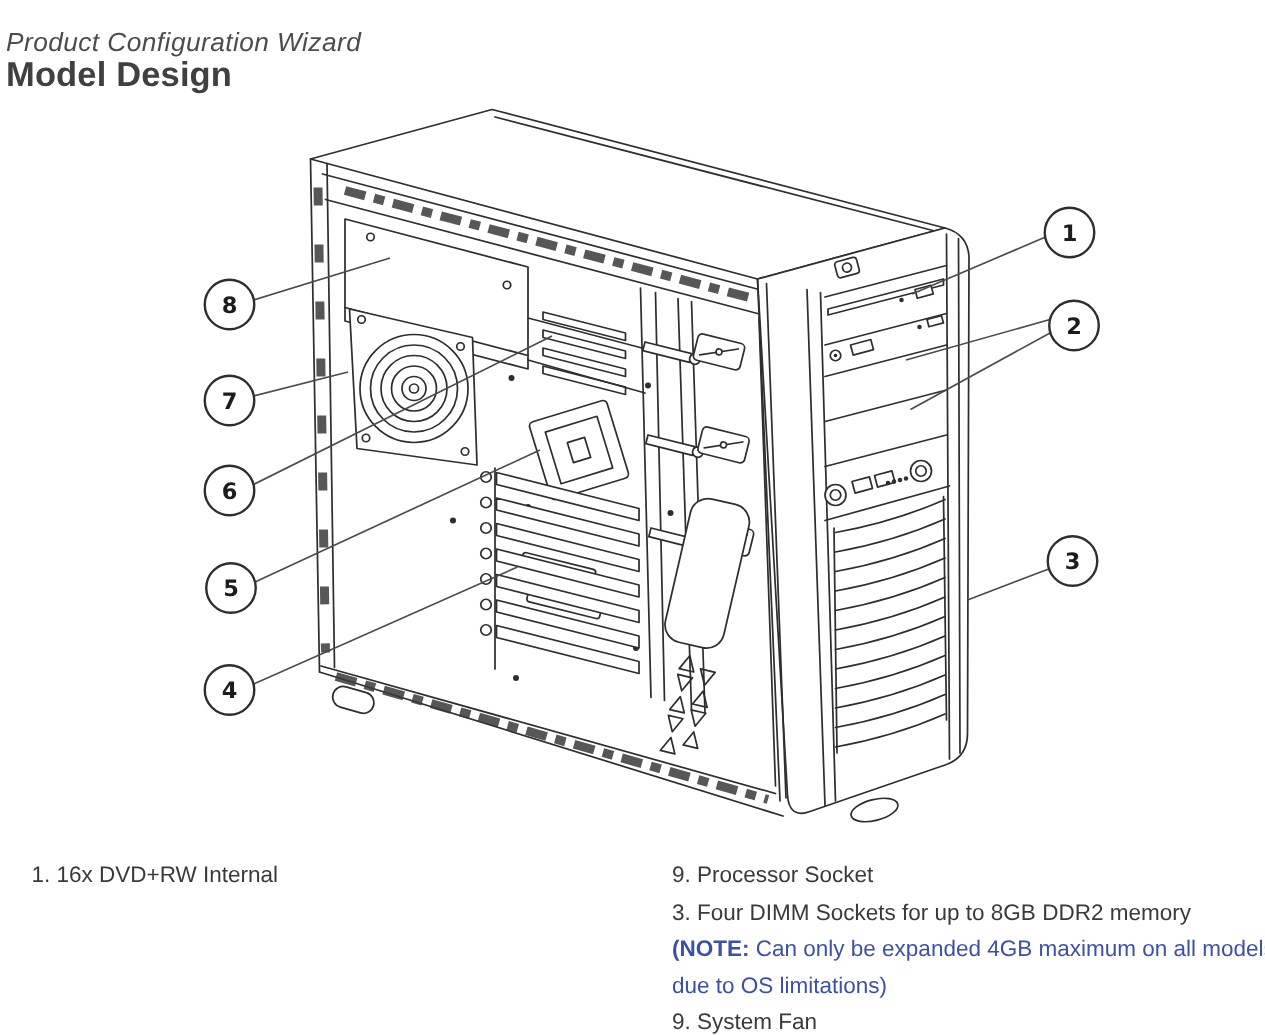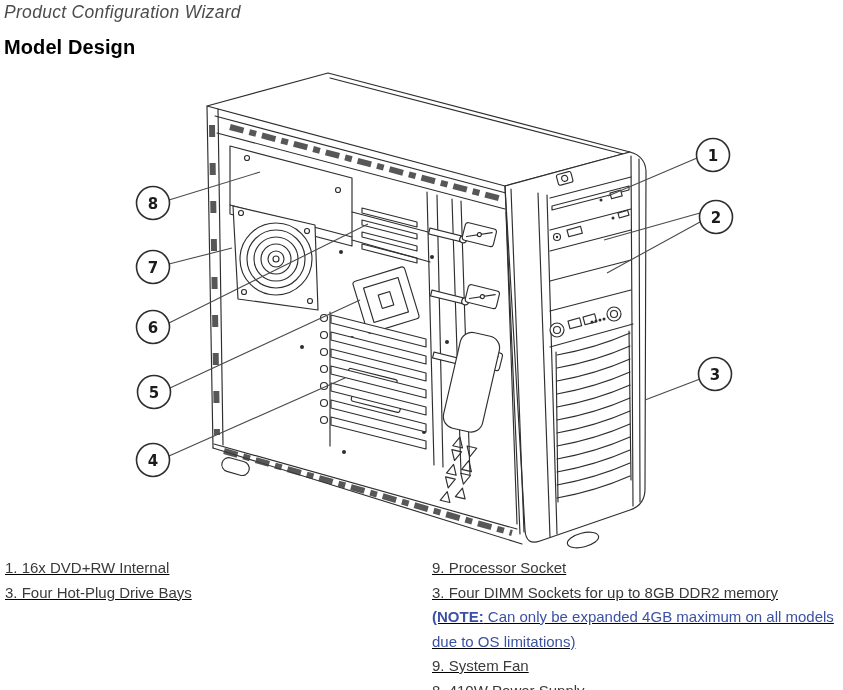--- a/index.html
+++ b/index.html
@@ -2,30 +2,30 @@
 <html><head>
 <meta charset="utf-8">
 <style>
   html,body{margin:0;padding:0;}
   body{
     width:843px;height:690px;position:relative;overflow:hidden;
     background:#ffffff;
     font-family:"Liberation Sans", sans-serif;
   }
   .hdr-title{
-    position:absolute;left:4px;top:2px;
+    position:absolute;left:4px;top:18px;
     font-size:17.5px;font-style:italic;color:#4c4c4c;letter-spacing:.3px;
   }
   .hdr-sub{
     position:absolute;left:4px;top:36px;
-    font-size:20px;font-weight:600;color:#000000;letter-spacing:.1px;
+    font-size:23px;font-weight:600;color:#404040;letter-spacing:.1px;
   }
   svg.diagram{position:absolute;left:0;top:0;}
   .legend{position:absolute;left:0;top:556px;width:843px;z-index:2;}
-  .legend .col{position:absolute;top:0;margin:0;padding:0;list-style:none;text-decoration:underline;}
+  .legend .col{position:absolute;top:0;margin:16px;padding:0;list-style:none;}
   .legend .col.left{left:5px;width:420px;}
   .legend .col.right{left:432px;width:402px;}
   .legend .li{
     font-size:15px;line-height:24.5px;color:#3a3a3a;white-space:nowrap;
   }
   .legend .note{
     font-size:15px;line-height:24.5px;color:#3c51a3;white-space:normal;
   }
   .legend .note .note-prefix{font-weight:bold;}
   
@@ -304,21 +304,20 @@
   </g>
   <g class="callout">
     <circle cx="153" cy="203" r="16.5"></circle>
     <text x="153" y="208.5">8</text>
   </g>
 </svg>
 
 <div class="legend">
   <ul class="col left">
     <li class="li">1. 16x DVD+RW Internal</li>
-    <li class="li">3. Four Hot-Plug Drive Bays</li>
   </ul>
   <div class="col right">
     <div class="li">9. Processor Socket</div>
     <div class="li">3. Four DIMM Sockets for up to 8GB DDR2 memory</div>
     <div class="note"><span class="note-prefix">(NOTE:</span><span> Can only be expanded 4GB maximum on all models due to OS limitations)</span></div>
     <div class="li">9. System Fan</div>
     <div class="li">8. 410W Power Supply</div>
   </div>
 </div>
 

